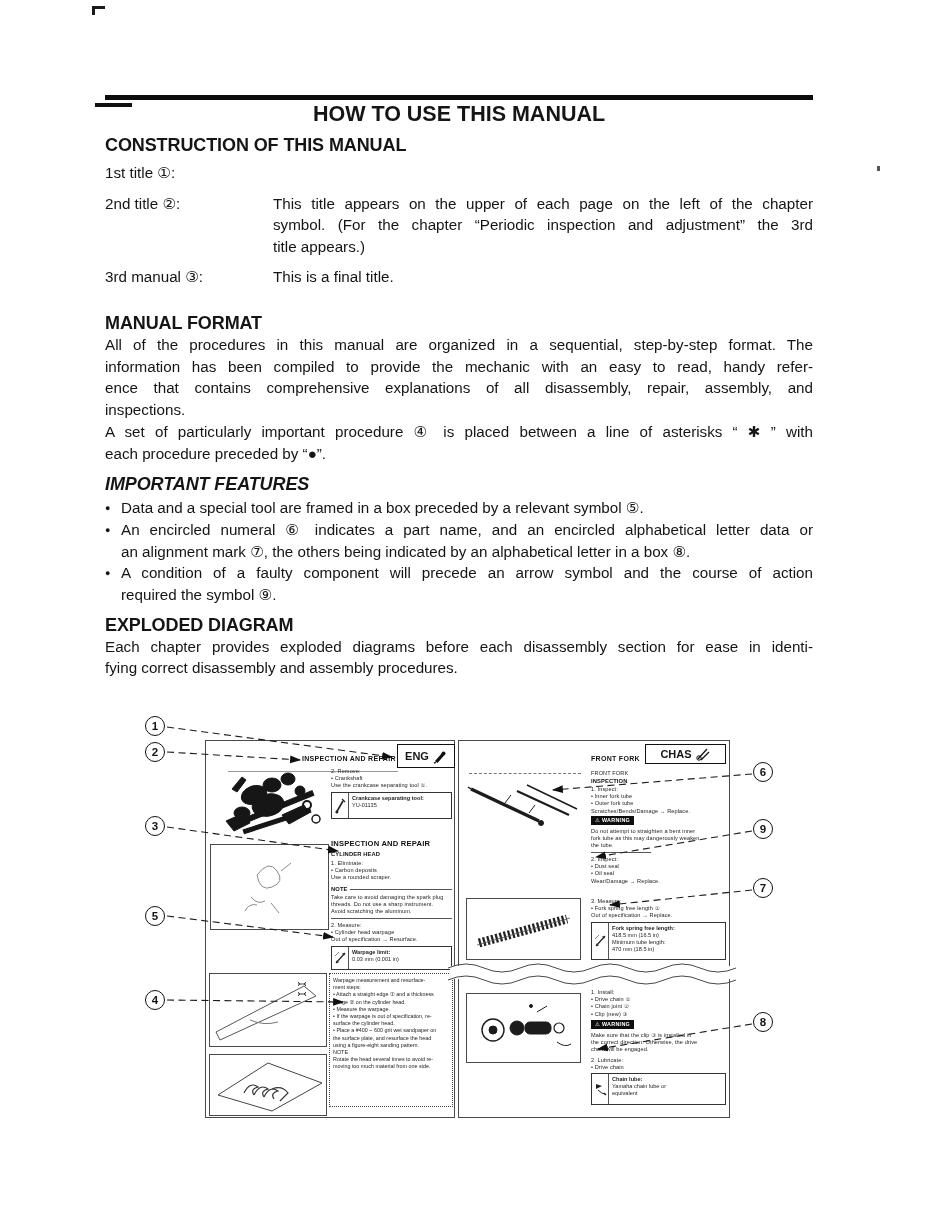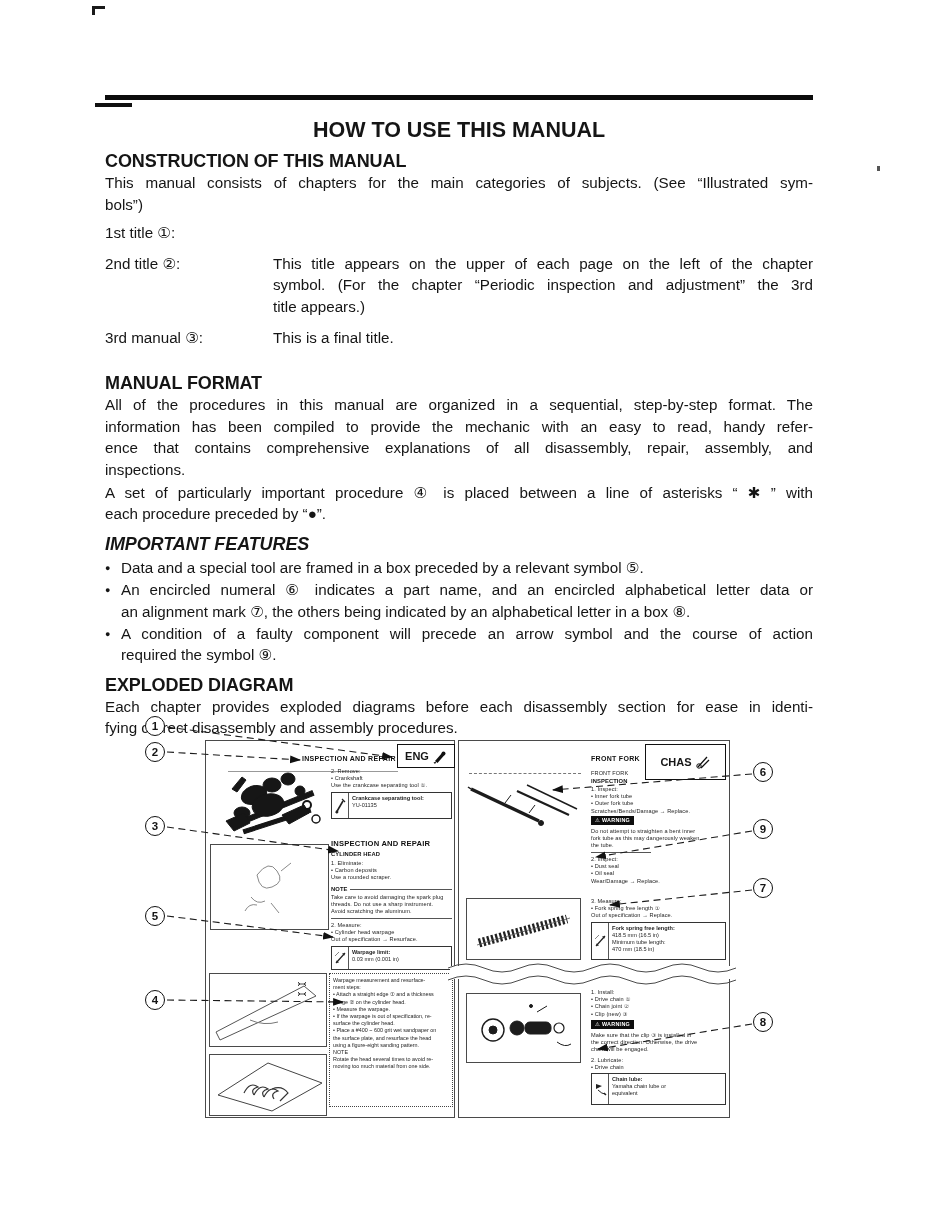--- a/index.html
+++ b/index.html
@@ -14,21 +14,21 @@
   
   .af { position:absolute; background:#1a1a1a; }
   .af1a { left:92px; top:6px;  width:13px; height:3px; }
   .af1b { left:92px; top:6px;  width:3px;  height:9px; }
   .af2  { left:95px; top:103px; width:37px; height:4px; background:#101010; }
   .af3  { left:877px; top:166px; width:3px; height:5px; background:#555; }
 
   .rule { position:absolute; left:105px; top:95px; width:708px; height:5px; background:#0c0c0c; }
 
   .content { position:absolute; left:105px; top:100px; width:708px; }
-  h1 { font-size:21.5px; font-weight:bold; text-align:center; margin-top:18px; letter-spacing:0px; }
+  h1 { font-size:21.5px; font-weight:bold; text-align:center; margin-top:2px; letter-spacing:0px; }
   h2 { font-size:18px; font-weight:bold; line-height:20px; letter-spacing:-0.1px; }
   .h2-construction { margin-top:8px; }
   .h2-format      { margin-top:25px; }
   .h2-features    { margin-top:9px;font-style:italic; }
   .h2-exploded    { margin-top:9px; }
 
   .para { font-size:15.2px; line-height:21.6px; margin-top:1px; }
   .para > div { text-align:justify; text-align-last:justify; }
   .para > div:last-child { text-align-last:left; }
 
@@ -54,21 +54,21 @@
 
   .t { position:absolute; font-size:5.6px; line-height:7.2px; color:#242424; letter-spacing:0.1px; }
   .t div { white-space:nowrap; }
   .bold7 { font-size:7px; font-weight:bold; letter-spacing:0.3px; color:#111; }
   .bold8 { font-size:7.6px; font-weight:bold; letter-spacing:0.2px; color:#111; }
   .bold6 { font-size:5.8px; font-weight:bold; color:#111; }
 
   .badge { position:absolute; border:1.7px solid #111; background:#fff; display:flex;
            align-items:center; justify-content:center; gap:3px; font-weight:bold; font-size:11px; }
   .badge-eng  { left:191px; top:3px; width:58px; height:24px; }
-  .badge-chas { left:186px; top:3px; width:81px; height:36px; }
+  .badge-chas { left:186px; top:3px; width:81px; height:20px; }
 
   .hline { position:absolute; border-top:1px solid #8a8a8a; height:0; }
   .dashline { position:absolute; border-top:1px dashed #777; height:0; }
 
   .specbox { position:absolute; border:1px solid #333; background:#fff; display:flex; }
   .specbox .icell { width:17px; flex:none; border-right:1px solid #555; display:flex; align-items:center; justify-content:center; }
   .specbox .tcell { flex:1; padding:2px 3px; font-size:5.6px; line-height:7.1px; color:#242424; }
   .specbox .tcell div:first-child { font-weight:bold; }
 
   .warnlabel { position:absolute; background:#0d0d0d; color:#fff; font-weight:bold;
@@ -106,24 +106,20 @@
   <div class="af af1b"></div>
   <div class="af af2"></div>
   <div class="af af3"></div>
 
   <div class="rule"></div>
 
   <div class="content">
     <h1>HOW TO USE THIS MANUAL</h1>
 
     <h2 class="h2-construction">CONSTRUCTION OF THIS MANUAL</h2>
-    <div class="para">
-        <div>This manual consists of chapters for the main categories of subjects. (See “Illustrated sym-</div>
-        <div>bols”)</div>
-      </div>
 
     <div class="defs">
       <div class="def-row">
         <div class="def-term">1st title ①:</div>
       </div>
       <div class="def-row">
         <div class="def-term">2nd title ②:</div>
         <div class="def-desc">
             <div>This title appears on the upper of each page on the left of the chapter</div>
             <div>symbol. (For the chapter “Periodic inspection and adjustment” the 3rd</div>

